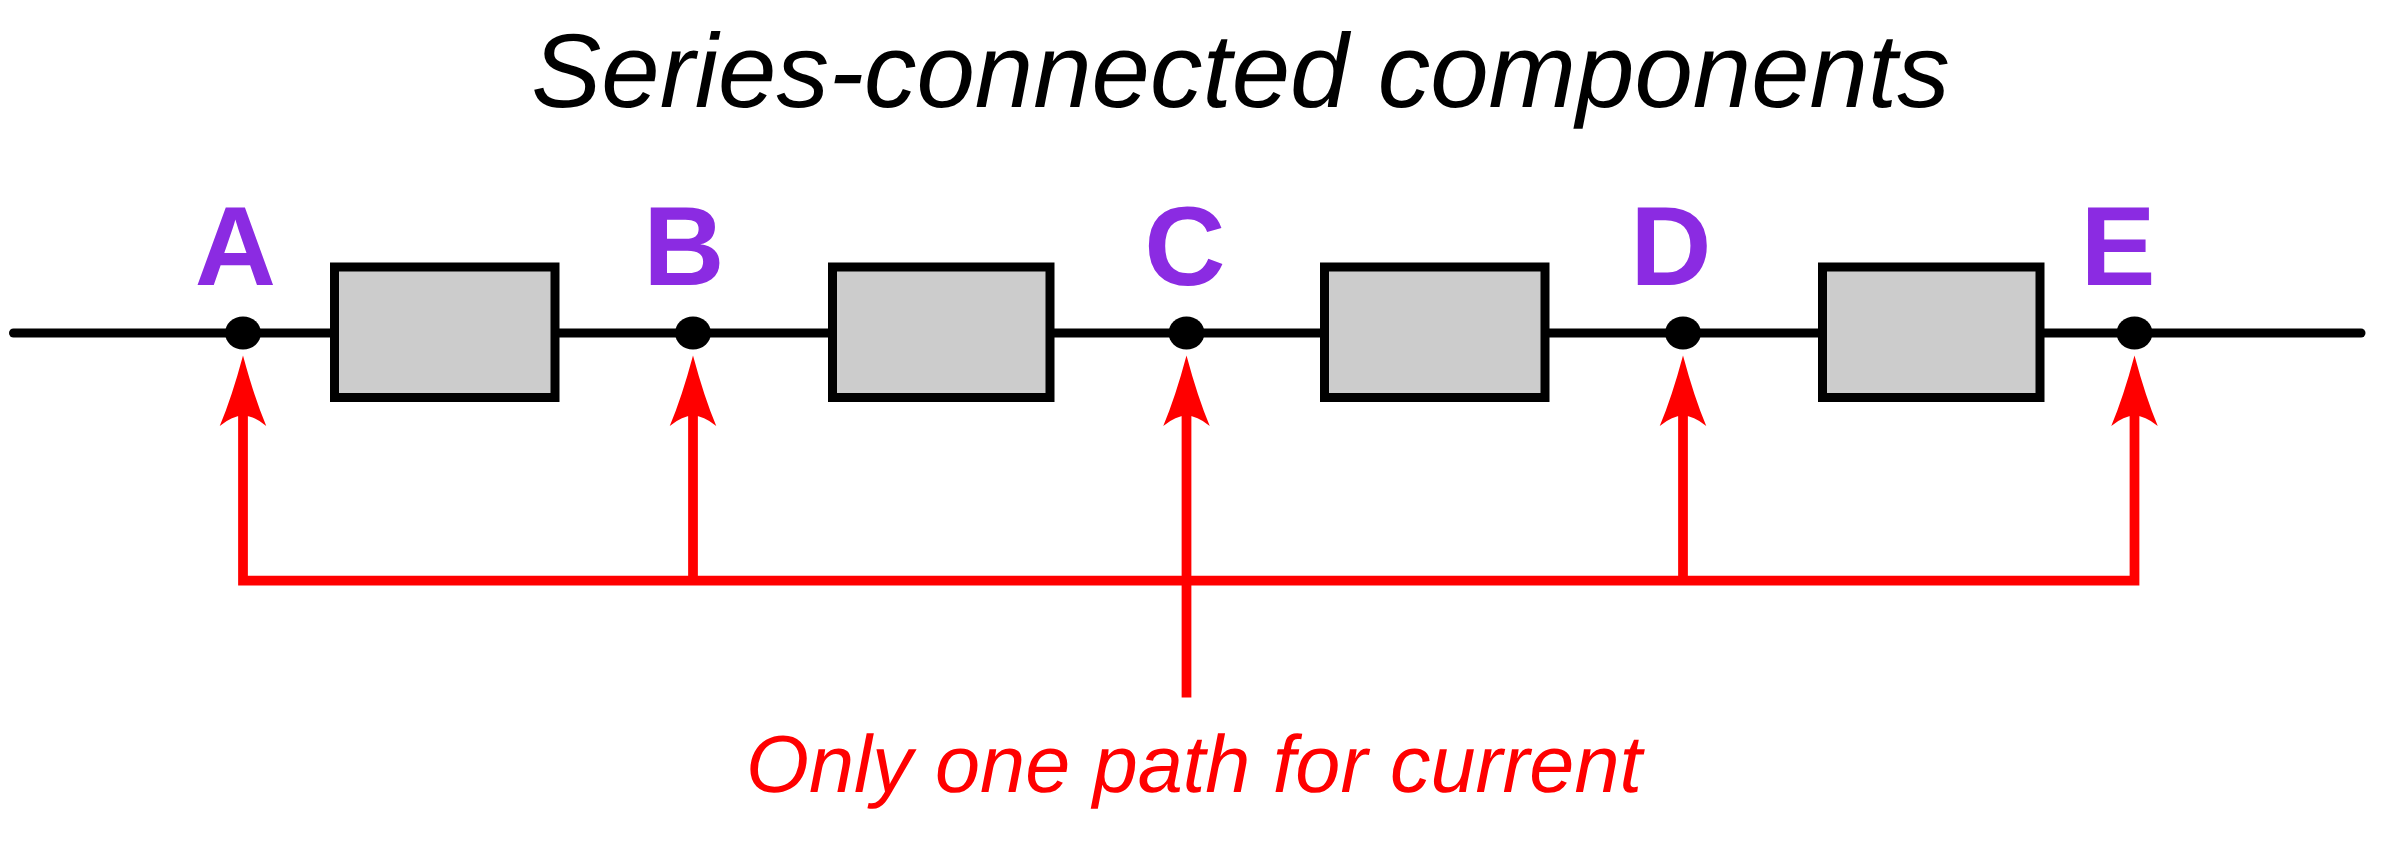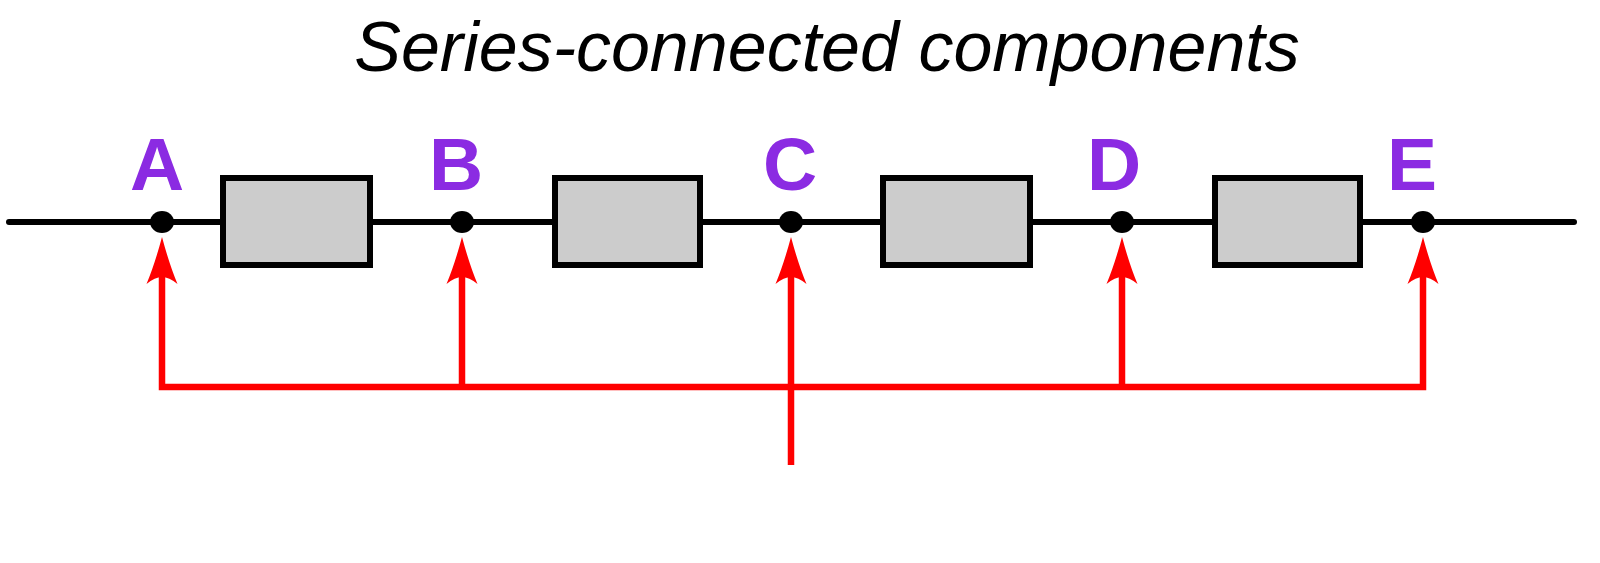--- a/index.html
+++ b/index.html
@@ -79,14 +79,15 @@
     <path transform="translate(1122,237)" d="M 0 0 Q -7.5 28 -15.5 47 Q -7 40 0 40 Q 7 40 15.5 47 Q 7.5 28 0 0 Z" fill="#ff0000"></path>
     <path transform="translate(1423,237)" d="M 0 0 Q -7.5 28 -15.5 47 Q -7 40 0 40 Q 7 40 15.5 47 Q 7.5 28 0 0 Z" fill="#ff0000"></path>
   </svg>
 
   <div class="node-label node-label-a">A</div>
   <div class="node-label node-label-b">B</div>
   <div class="node-label node-label-c">C</div>
   <div class="node-label node-label-d">D</div>
   <div class="node-label node-label-e">E</div>
 
+  <div class="caption">Only one path for current</div>
 
 </div>
 
 </body></html>

